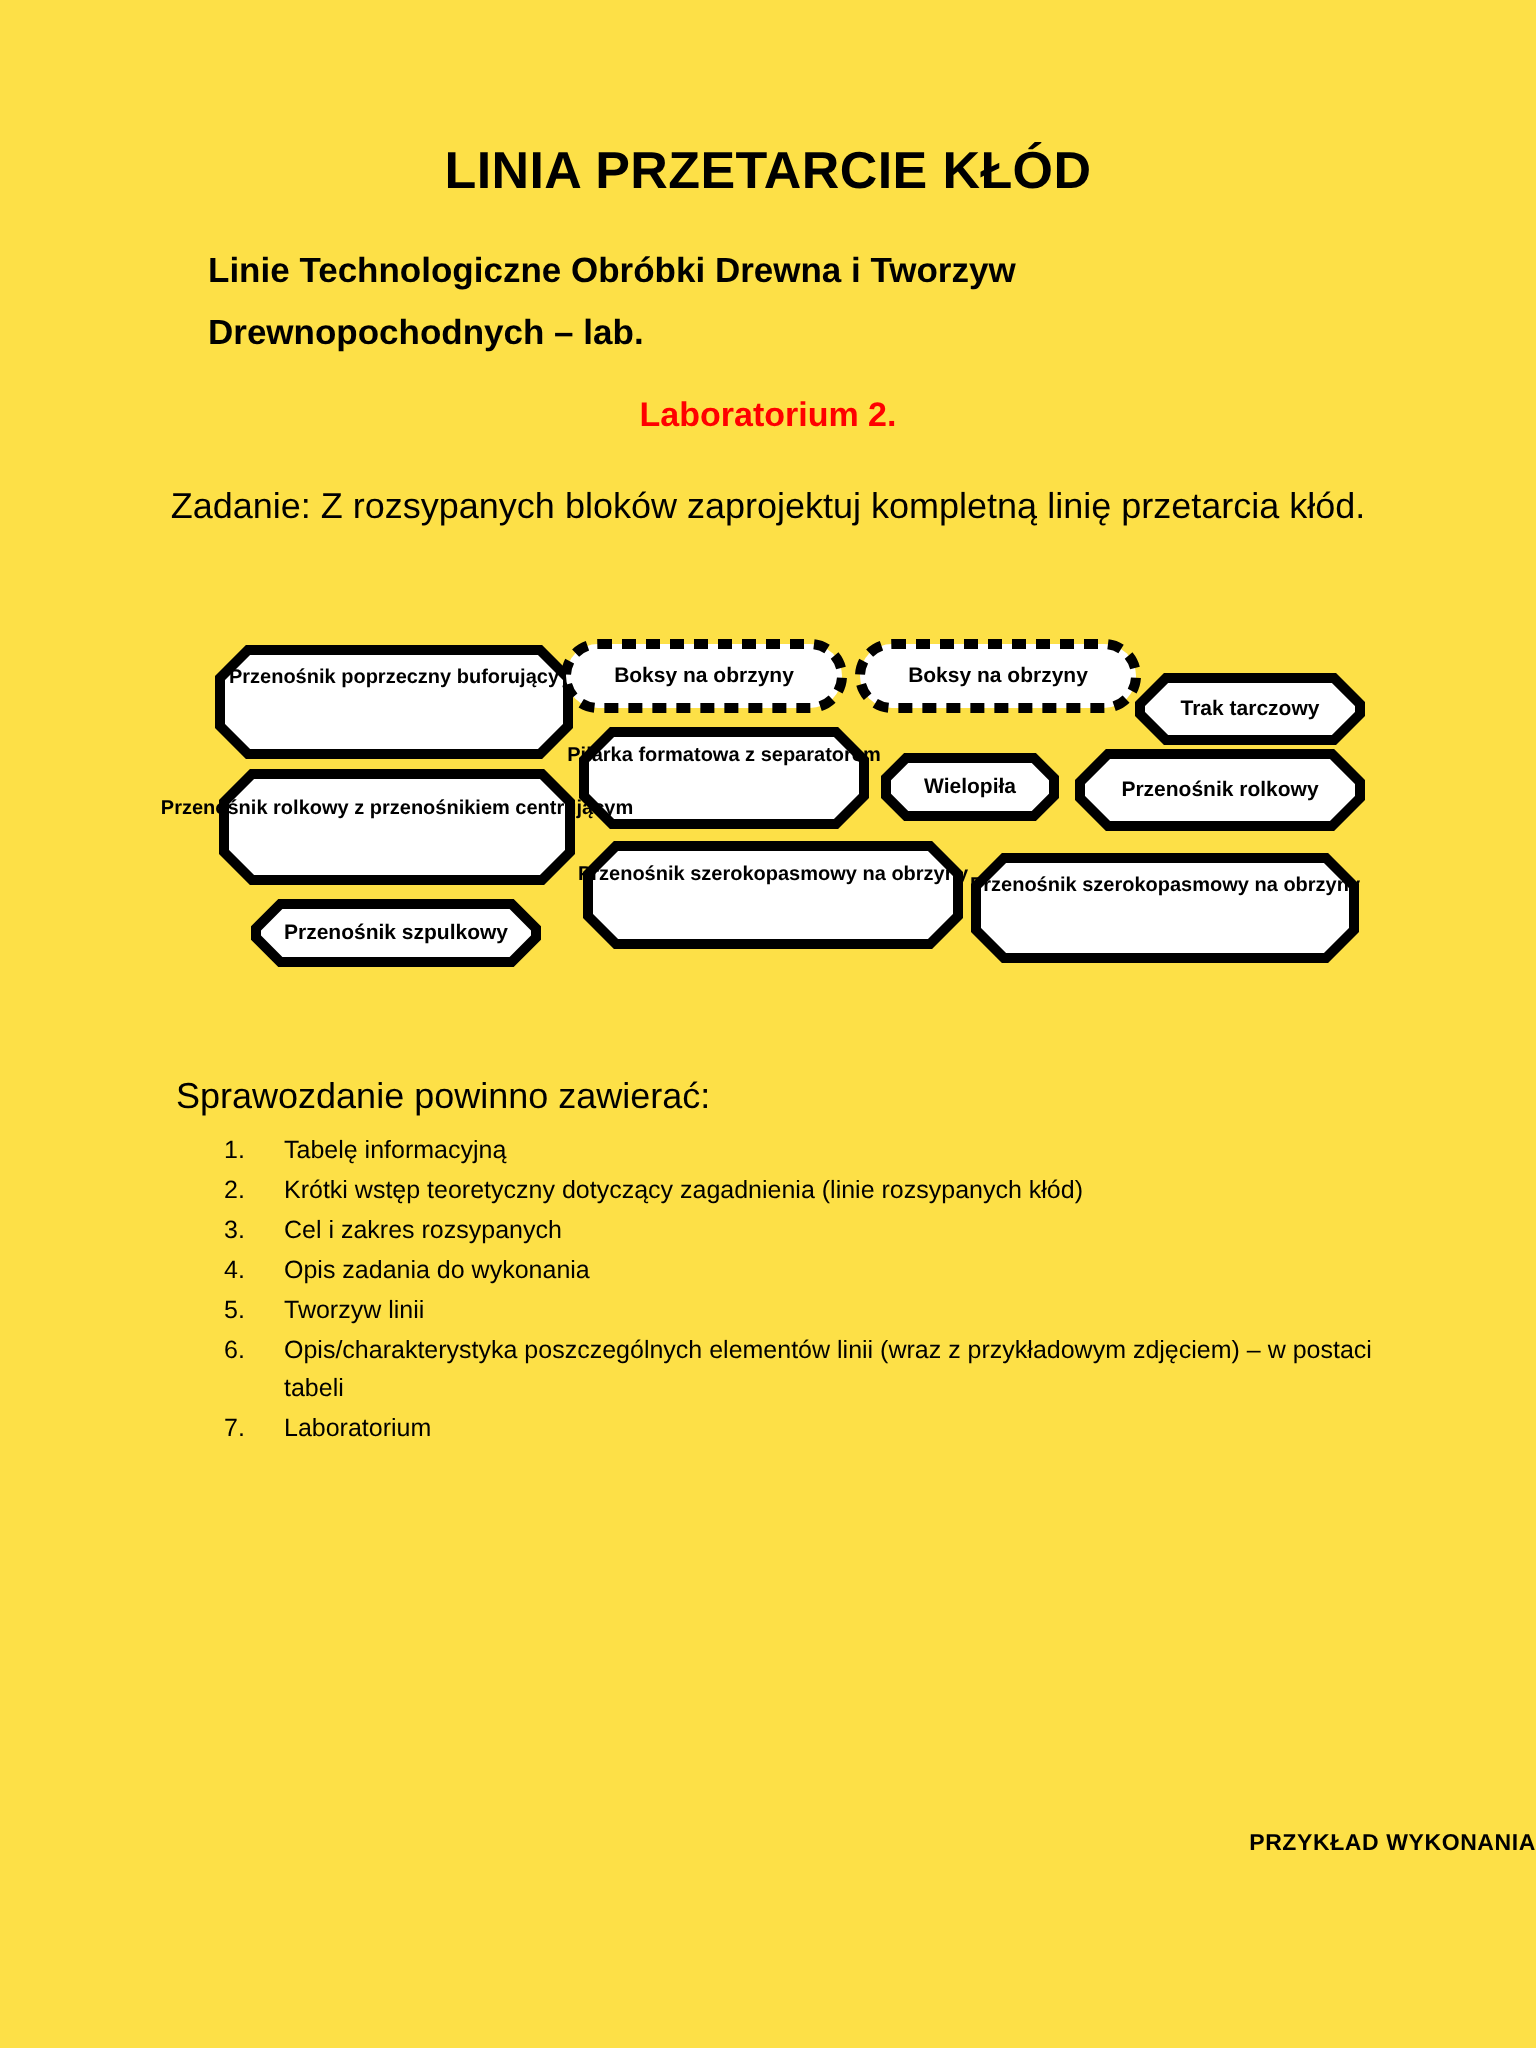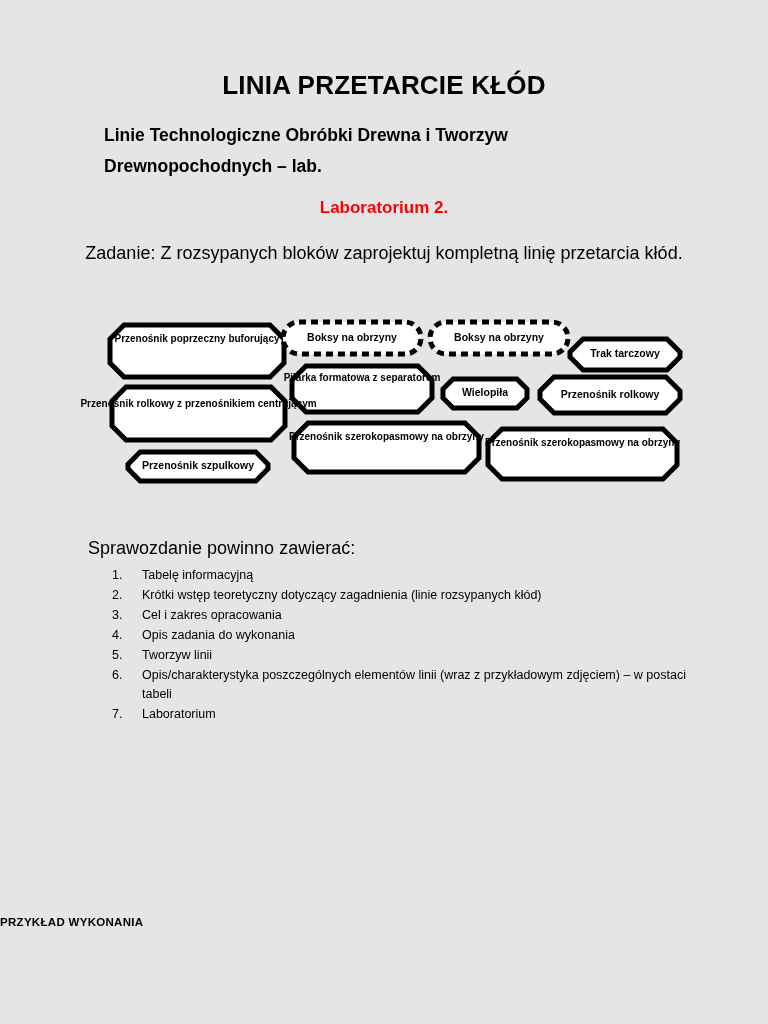--- a/index.html
+++ b/index.html
@@ -14,21 +14,21 @@
     font-family: "Liberation Sans", sans-serif;
     color: #000000;
     overflow: hidden;
   }
 
   .page {
     position: absolute;
     inset: 0;
     width: 768px;
     height: 1024px;
-    background: #e5e5e5;
+    background: #fde047;
   }
 
   
   .doc-title {
     position: absolute;
     left: 0;
     top: 70px;
     width: 768px;
     text-align: center;
     font-size: 26px;
@@ -125,21 +125,21 @@
     left: 24px;
     top: 0;
     width: 26px;
   }
 
   .footer-note {
     position: absolute;
     left: 0;
     top: 916px;
     width: 768px;
-    text-align: left;
+    text-align: right;
     font-size: 11.5px;
     font-weight: bold;
     letter-spacing: 0.3px;
   }
 </style>
 </head>
 <body>
 
 <div class="page">
 
@@ -198,21 +198,21 @@
           <text class="node-label" x="198" y="466.5">Przenośnik szpulkowy</text>
         </g>
       </g>
   </svg>
 
   <div class="report-intro">Sprawozdanie powinno zawierać:</div>
 
   <ul class="report-list" id="report-list">
       <li><span class="num">1.</span><span>Tabelę informacyjną</span></li>
       <li><span class="num">2.</span><span>Krótki wstęp teoretyczny dotyczący zagadnienia (linie rozsypanych kłód)</span></li>
-      <li><span class="num">3.</span><span>Cel i zakres opracowania</span></li>
+      <li><span class="num">3.</span><span>Cel i zakres rozsypanych</span></li>
       <li><span class="num">4.</span><span>Opis zadania do wykonania</span></li>
       <li><span class="num">5.</span><span>Tworzyw linii</span></li>
       <li><span class="num">6.</span><span>Opis/charakterystyka poszczególnych elementów linii (wraz z przykładowym zdjęciem) – w postaci tabeli</span></li>
       <li><span class="num">7.</span><span>Laboratorium</span></li>
     </ul>
 
   <div class="footer-note">PRZYKŁAD WYKONANIA</div>
 
 </div>
 

